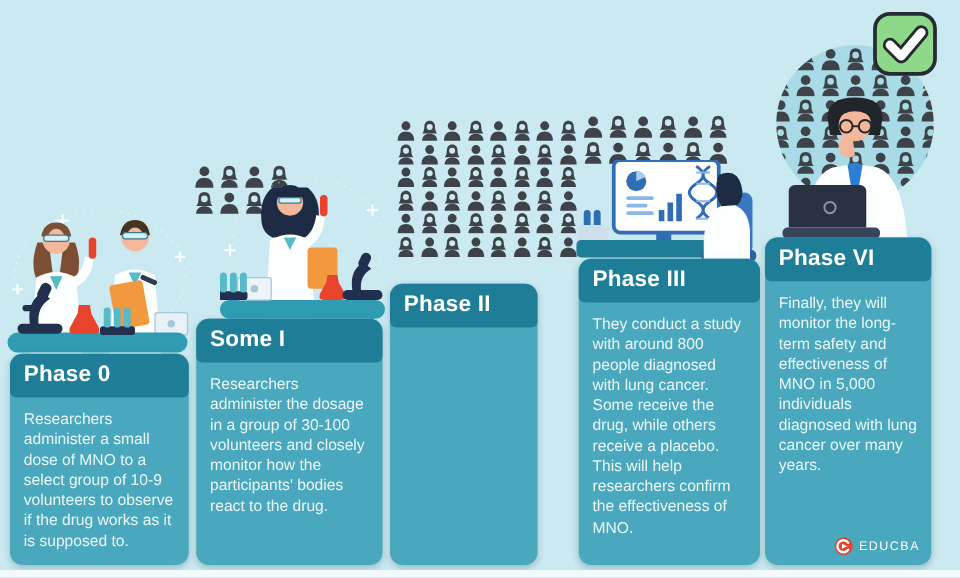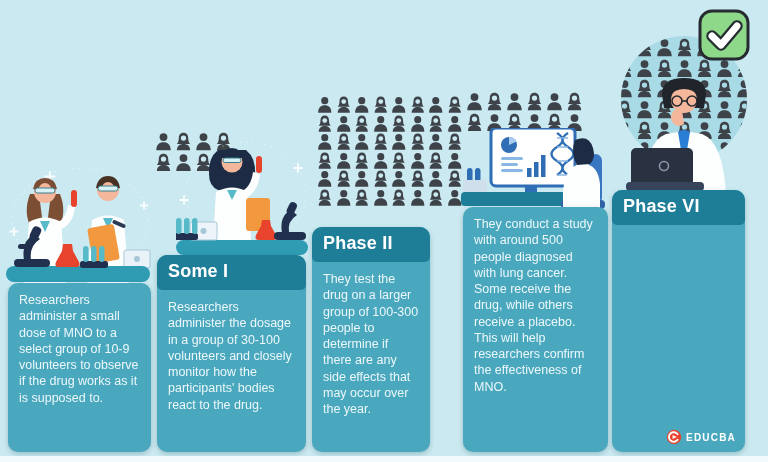--- a/index.html
+++ b/index.html
@@ -12,21 +12,21 @@
   .crowd-grid{position:absolute;z-index:1;display:grid;grid-template-columns:repeat(var(--cols,4),auto);gap:var(--gap,2px) 3px}
   .person{width:var(--icon-w,16px);height:auto;display:block}
   .person .dk{fill:var(--icon,#3e434a)}
   .person .face{fill:var(--face,#cbe9f0)}
   .scene{position:absolute;z-index:1}
   .badge{position:absolute;z-index:3}
   .circle-crowd{position:absolute;z-index:0;border-radius:50%;background:var(--circle,#a9dbe6);overflow:hidden;display:flex;align-items:center;justify-content:center}
   .circle-crowd .crowd-grid{position:static}
   .bottom-strip{position:absolute;left:0;right:0;bottom:0;height:6px;background:#f3fafc;z-index:4}
   .logo{position:absolute;right:9px;bottom:7px;display:flex;align-items:center;gap:4px}
-  .logo-text{color:#ffffff;font-size:10px;font-weight:bold;letter-spacing:1.2px}
+  .logo-text{color:#ffffff;font-size:10px;font-weight:normal;letter-spacing:1.2px}
 </style>
 </head>
 <body>
 
 <svg class="scene" style="left:4px;top:164px" width="148" height="122" viewBox="0 0 148 122">
   <ellipse cx="76" cy="56" rx="68" ry="52" fill="none" stroke="#ffffff" stroke-opacity=".55" stroke-width="1.3" stroke-dasharray="1 5"></ellipse>
   <g stroke="#ffffff" stroke-width="1.8" stroke-linecap="round" opacity=".9" fill="none">
     <path d="M46 8 v9 M41.5 12.5 h9"></path>
     <path d="M10 64 v7 M6.5 67.5 h7"></path>
     <path d="M140 38 v7 M136.5 41.5 h7"></path>
@@ -667,45 +667,51 @@
   </g>
 </svg>
 
 <svg class="badge" style="left:696px;top:7px" width="56" height="56" viewBox="0 0 56 56">
   <rect x="4" y="4" width="48" height="48" rx="12" fill="var(--green,#8ed88a)" stroke="#262b31" stroke-width="3"></rect>
   <path d="M16 29 l9 9 16-19" fill="none" stroke="#262b31" stroke-width="11.5" stroke-linecap="round" stroke-linejoin="round"></path>
   <path d="M16 29 l9 9 16-19" fill="none" stroke="#ffffff" stroke-width="7" stroke-linecap="round" stroke-linejoin="round"></path>
 </svg>
 
 <div class="panel" style="left:8px;top:283px;width:143px">
+  <div class="panel-header">
+    <div class="panel-title">Phase 0</div>
+  </div>
   <div class="panel-body">Researchers administer a small dose of MNO to a select group of 10-9 volunteers to observe if the drug works as it is supposed to.</div>
 </div>
 
 <div class="panel" style="left:157px;top:255px;width:149px">
   <div class="panel-header">
     <div class="panel-title">Some I</div>
   </div>
   <div class="panel-body">Researchers administer the dosage in a group of 30-100 volunteers and closely monitor how the participants' bodies react to the drug.</div>
 </div>
 
 <div class="panel" style="left:312px;top:227px;width:118px">
   <div class="panel-header">
     <div class="panel-title">Phase II</div>
   </div>
-  <div class="panel-body">They test the drug on a larger group of 100-300 people to determine if there are any side effects that may occur over the year.</div>
 </div>
 
 <div class="panel" style="left:463px;top:207px;width:145px">
-  <div class="panel-body">They conduct a study with around 500 people diagnosed with lung cancer. Some receive the drug, while others receive a placebo. This will help researchers confirm the effectiveness of MNO.</div>
+  <div class="panel-header">
+    <div class="panel-title">Phase III</div>
+  </div>
+  <div class="panel-body">They conduct a study with around 800 people diagnosed with lung cancer. Some receive the drug, while others receive a placebo. This will help researchers confirm the effectiveness of MNO.</div>
 </div>
 
 <div class="panel" style="left:612px;top:190px;width:133px">
   <div class="panel-header">
     <div class="panel-title">Phase VI</div>
   </div>
+  <div class="panel-body">Finally, they will monitor the long-term safety and effectiveness of MNO in 5,000 individuals diagnosed with lung cancer over many years.</div>
   <div class="logo">
     <svg width="16" height="16" viewBox="0 0 20 20">
       <circle cx="10" cy="10" r="9" fill="var(--red,#e8432d)"></circle>
       <path d="M14.5 13.5 a6 6 0 1 1 0-7" stroke="#ffffff" stroke-width="2.4" fill="none" stroke-linecap="round"></path>
       <path d="M8.2 7.6 l5.2 2.4 -5.2 2.4 z" fill="#ffffff"></path>
     </svg>
     <span class="logo-text">EDUCBA</span>
   </div>
 </div>
 

